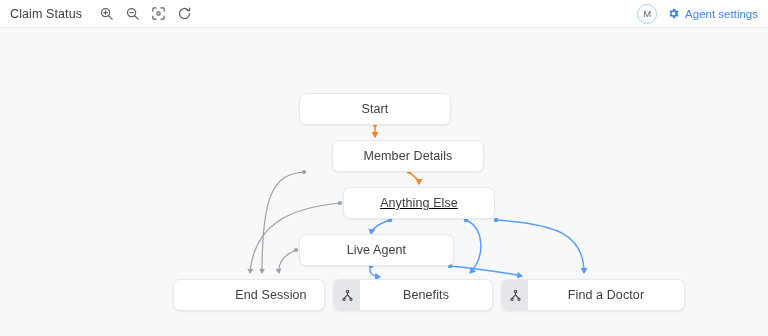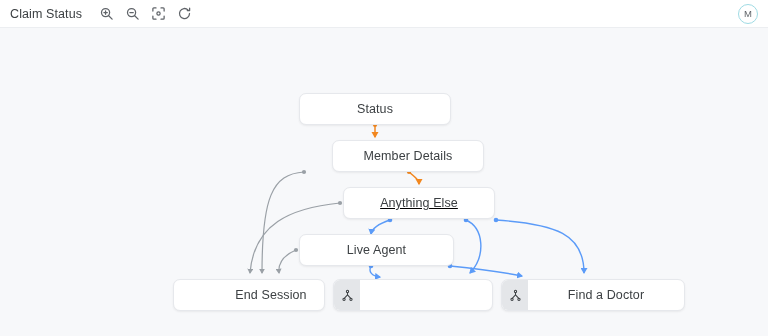--- a/index.html
+++ b/index.html
@@ -127,20 +127,28 @@
     <div class="tool">
       <svg width="15" height="15" viewBox="0 0 24 24" fill="none" stroke="#5f6368" stroke-width="2" stroke-linecap="round" stroke-linejoin="round">
         <path d="M20 12a8 8 0 1 1-2.4-5.7"></path>
           <polyline points="20.2,3.4 20.2,7.2 16.4,7.2"></polyline>
         </svg>
     </div>
   </div>
 
   <div class="header-right">
     <div class="avatar">M</div>
+    <div class="settings-link">
+      <span>
+        <svg width="13" height="13" viewBox="0 0 24 24" fill="#4285f4" style="display:block">
+          <path d="M19.4 13a7.6 7.6 0 0 0 0-2l2-1.6-2-3.4-2.4 1a7.5 7.5 0 0 0-1.7-1l-.4-2.6H11l-.4 2.6c-.6.2-1.2.6-1.7 1l-2.4-1-2 3.4L6.6 11a7.6 7.6 0 0 0 0 2l-2 1.6 2 3.4 2.4-1c.5.4 1.1.8 1.7 1l.4 2.6h3.9l.4-2.6c.6-.2 1.2-.6 1.7-1l2.4 1 2-3.4-2.1-1.6zM12 15.2A3.2 3.2 0 1 1 12 8.8a3.2 3.2 0 0 1 0 6.4z"></path>
+        </svg>
+      </span>
+      <span>Agent settings</span>
+    </div>
   </div>
 </div>
 
 <div class="canvas">
 
   <svg class="edges" viewBox="0 0 768 308">
     <defs>
       <marker id="ar-orange" markerWidth="5" markerHeight="5" refX="3.6" refY="2.5" orient="auto">
         <path d="M0,0 L4.4,2.5 L0,5 z" fill="#f2871f"></path>
       </marker>
@@ -178,21 +186,21 @@
 
     <circle cx="371" cy="238" r="2.3" fill="#5b9bf8"></circle>
     <path d="M371,238 C368,244 372,248 380,249" stroke="#5b9bf8" stroke-width="1.4" fill="none" marker-end="url(#ar-blue)"></path>
 
     <circle cx="450" cy="238" r="2.3" fill="#5b9bf8"></circle>
     <path d="M450,238 C490,242 512,246 522,248" stroke="#5b9bf8" stroke-width="1.4" fill="none" marker-end="url(#ar-blue)"></path>
   </svg>
 
   <div id="nodes-layer">
       <div class="node" style="left: 299px; top: 65px; width: 152px;">
-        <div class="node-label">Status</div>
+        <div class="node-label">Start</div>
       </div>
       <div class="node" style="left: 299px; top: 112px; width: 152px; margin-left: 33px;">
         <div class="node-label">Member Details</div>
       </div>
       <div class="node" style="left: 343px; top: 159px; width: 152px; text-decoration: underline;">
         <div class="node-label">Anything Else</div>
       </div>
       <div class="node" style="left: 299px; top: 206px; width: 155px;">
         <div class="node-label">Live Agent</div>
       </div>
@@ -203,20 +211,21 @@
         <div class="node-icon">
           <svg width="13" height="13" viewBox="0 0 24 24" fill="none" stroke="#3c4043" stroke-width="1.9" stroke-linecap="round" stroke-linejoin="round">
             <circle cx="12" cy="4.6" r="2.1"></circle>
             <circle cx="5.6" cy="19" r="2.1"></circle>
             <circle cx="18.4" cy="19" r="2.1"></circle>
             <path d="M12 6.7v4.1"></path>
             <path d="M12 10.8L6.4 16.9"></path>
             <path d="M12 10.8l5.6 6.1"></path>
           </svg>
         </div>
+        <div class="node-label">Benefits</div>
       </div>
       <div class="node" style="left: 501px; top: 251px; width: 184px;">
         <div class="node-icon">
           <svg width="13" height="13" viewBox="0 0 24 24" fill="none" stroke="#3c4043" stroke-width="1.9" stroke-linecap="round" stroke-linejoin="round">
             <circle cx="12" cy="4.6" r="2.1"></circle>
             <circle cx="5.6" cy="19" r="2.1"></circle>
             <circle cx="18.4" cy="19" r="2.1"></circle>
             <path d="M12 6.7v4.1"></path>
             <path d="M12 10.8L6.4 16.9"></path>
             <path d="M12 10.8l5.6 6.1"></path>

